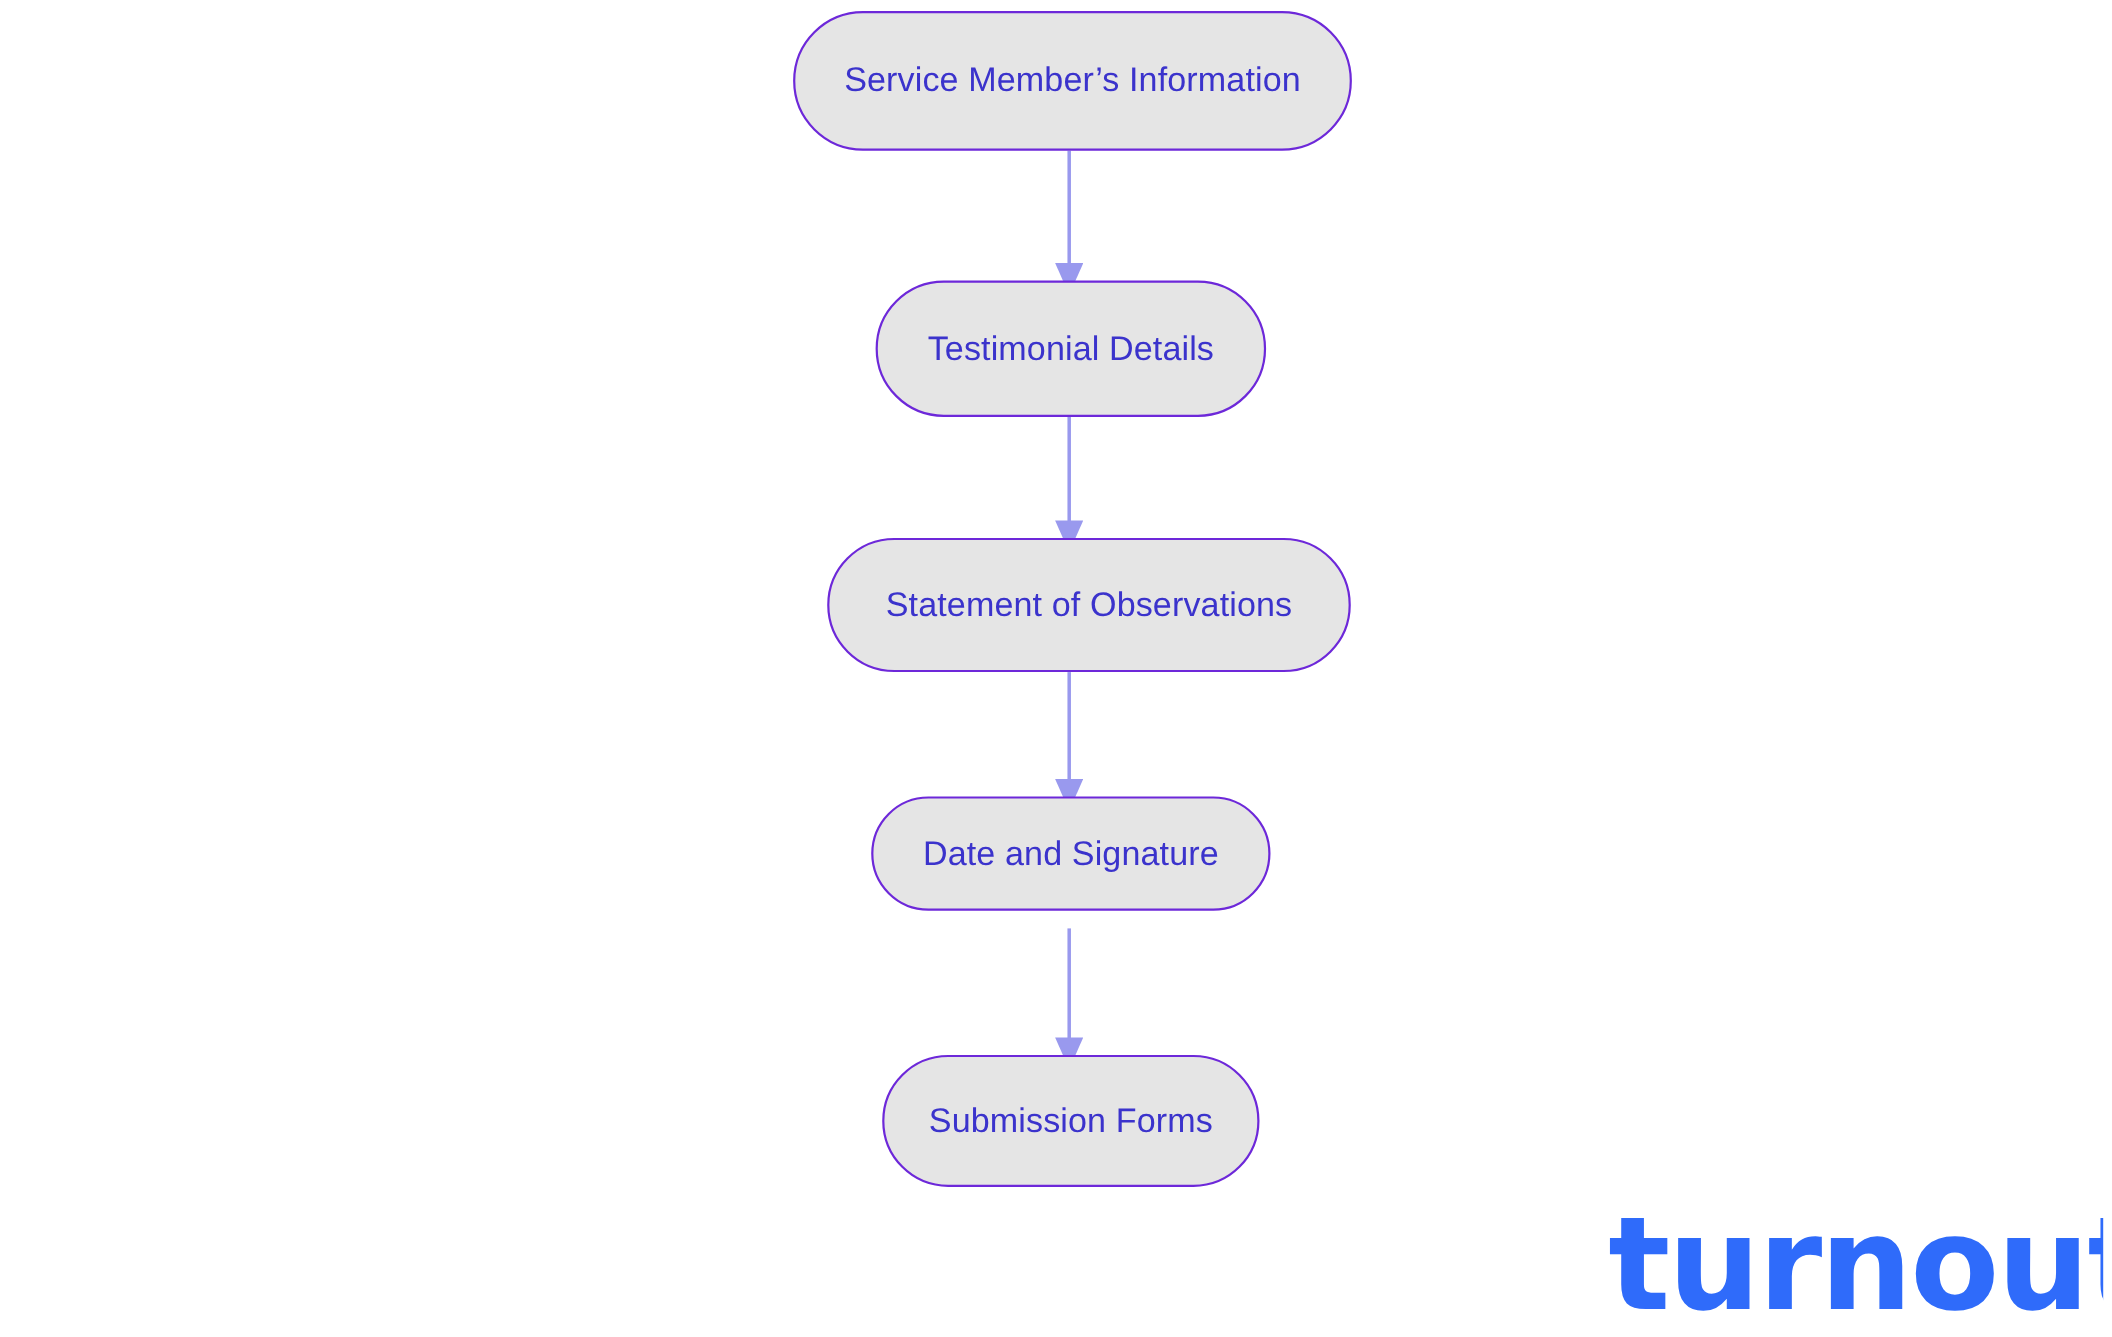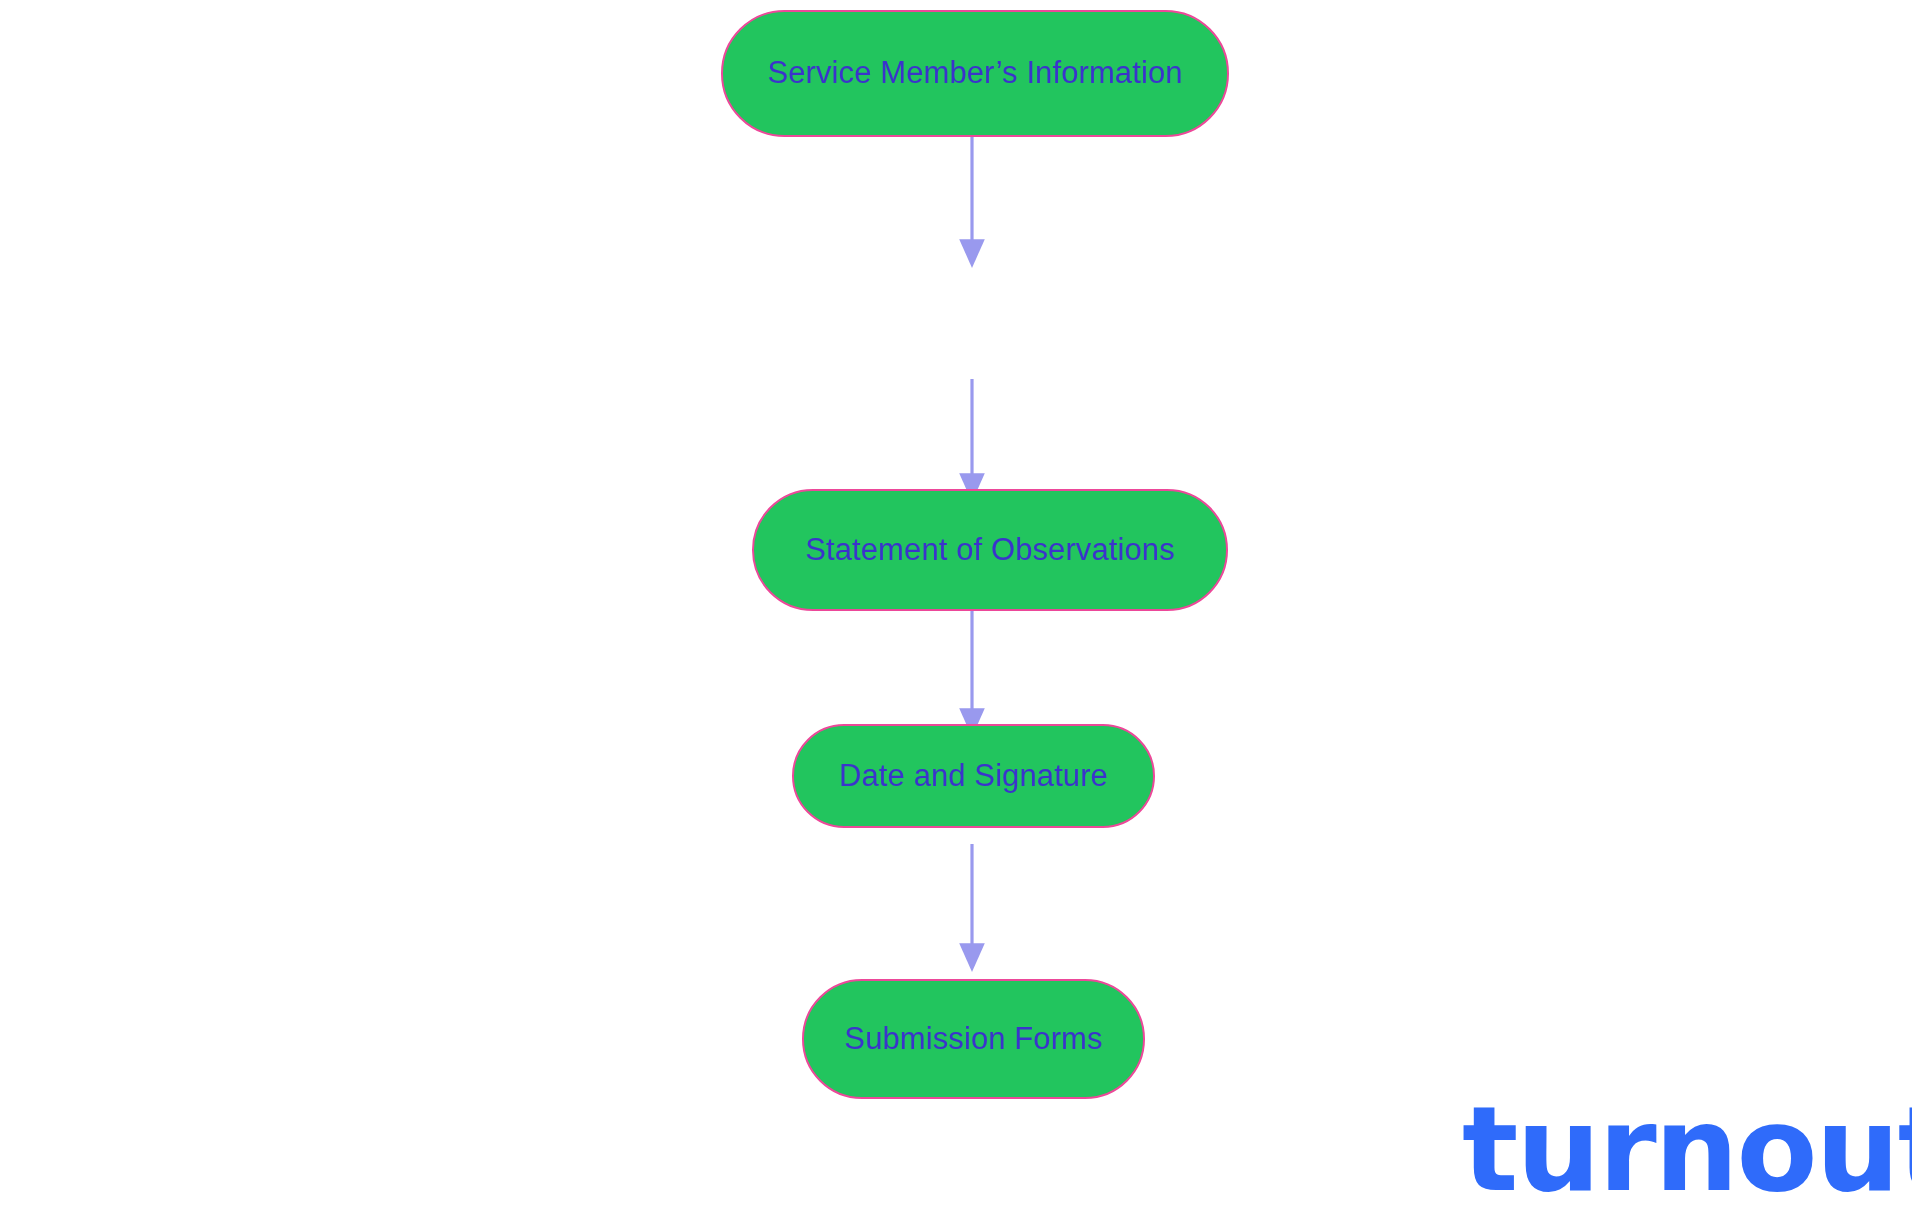--- a/index.html
+++ b/index.html
@@ -21,22 +21,22 @@
     left: 0;
     top: 0;
     width: 1920px;
     height: 1215px;
   }
 
   
   .node {
     position: absolute;
     box-sizing: border-box;
-    background: #22c55e;
-    border: 2px solid #ec4899;
+    background: #e5e5e5;
+    border: 2px solid #6d28d9;
     border-radius: 62px;
     display: flex;
     align-items: center;
     justify-content: center;
     text-align: center;
     color: #3b33cc;
     font-family: "Liberation Sans", "DejaVu Sans", sans-serif;
     font-weight: 400;
     letter-spacing: 0.1px;
     white-space: nowrap;
@@ -70,21 +70,21 @@
   #node-3 .node-label { font-size: 31px; }
 
   #node-4 {
     left: 792px;  top: 724px;
     width: 363px; height: 104px;
     border-radius: 60px;
   }
   #node-4 .node-label { font-size: 31px; }
 
   #node-5 {
-    left: 802px;  top: 979px;
+    left: 802px;  top: 959px;
     width: 343px; height: 120px;
     border-radius: 60px;
   }
   #node-5 .node-label { font-size: 31px; }
 
   
   .connector {
     position: absolute;
     left: 0;
     top: 0;
@@ -129,20 +129,23 @@
 
     <line x1="972" y1="611" x2="972" y2="712" stroke="#9999ee" stroke-width="3.2" marker-end="url(#arrowhead)"></line>
 
     <line x1="972" y1="844" x2="972" y2="947" stroke="#9999ee" stroke-width="3.2" marker-end="url(#arrowhead)"></line>
   </svg>
 
   <div class="node" id="node-1">
     <span class="node-label">Service Member’s Information</span>
   </div>
 
+  <div class="node" id="node-2">
+    <span class="node-label">Testimonial Details</span>
+  </div>
 
   <div class="node" id="node-3">
     <span class="node-label">Statement of Observations</span>
   </div>
 
   <div class="node" id="node-4">
     <span class="node-label">Date and Signature</span>
   </div>
 
   <div class="node" id="node-5">

